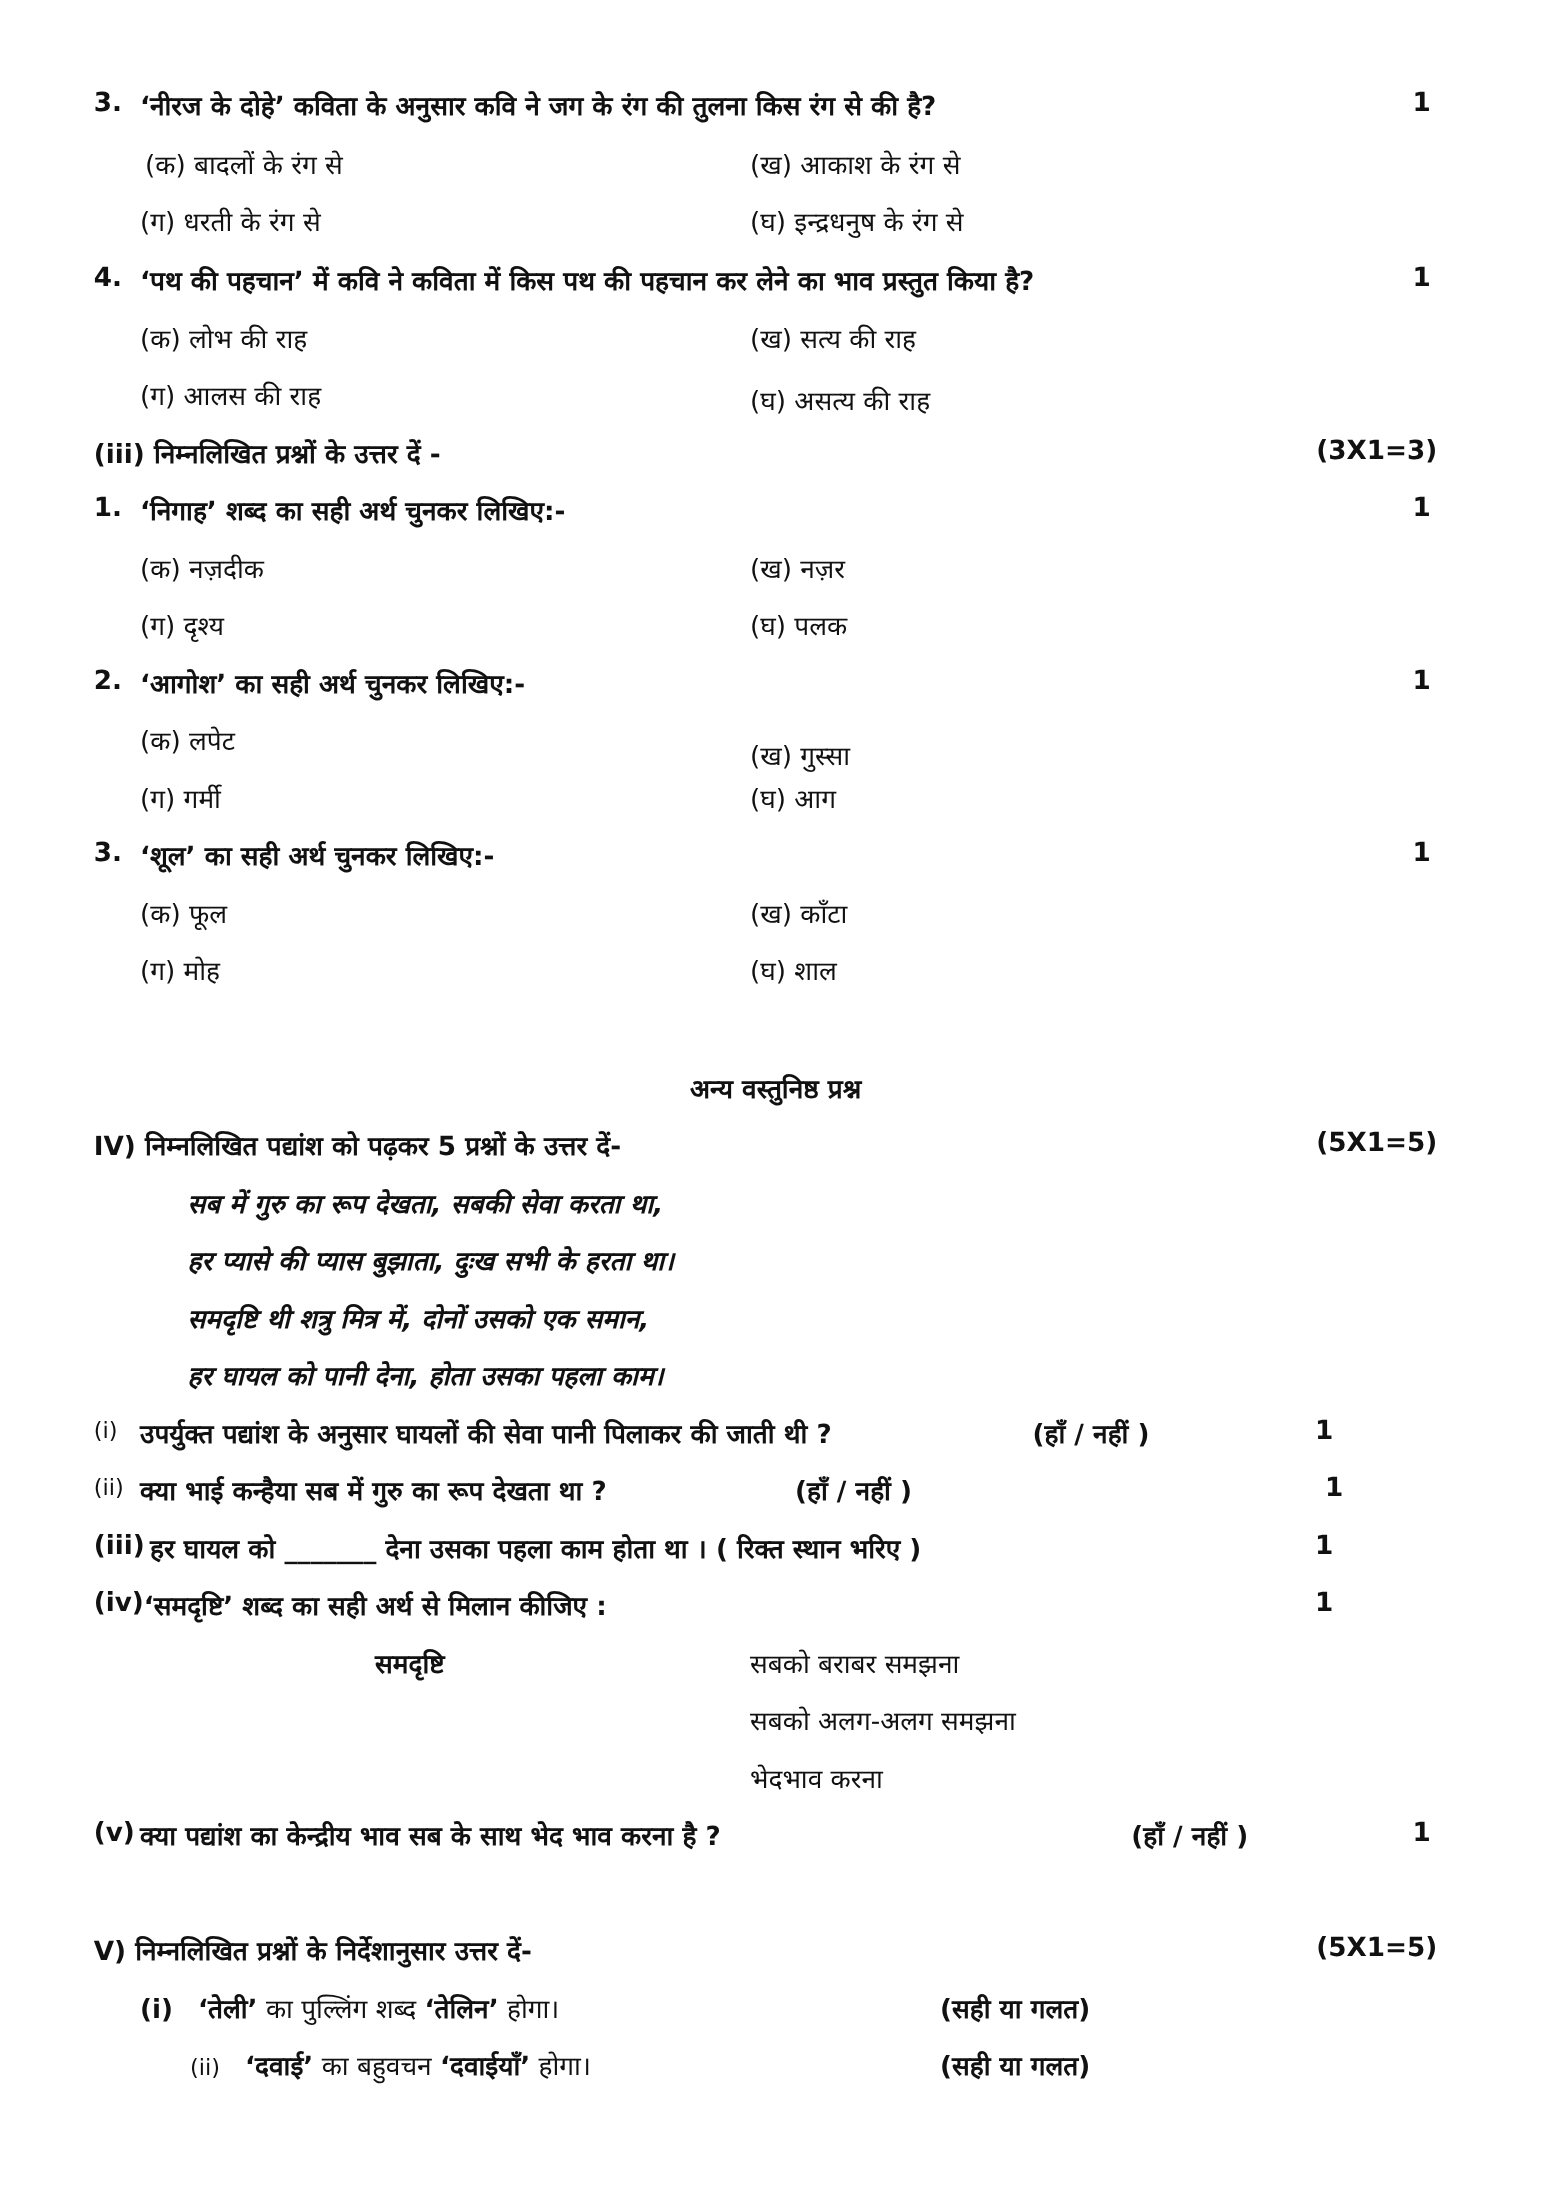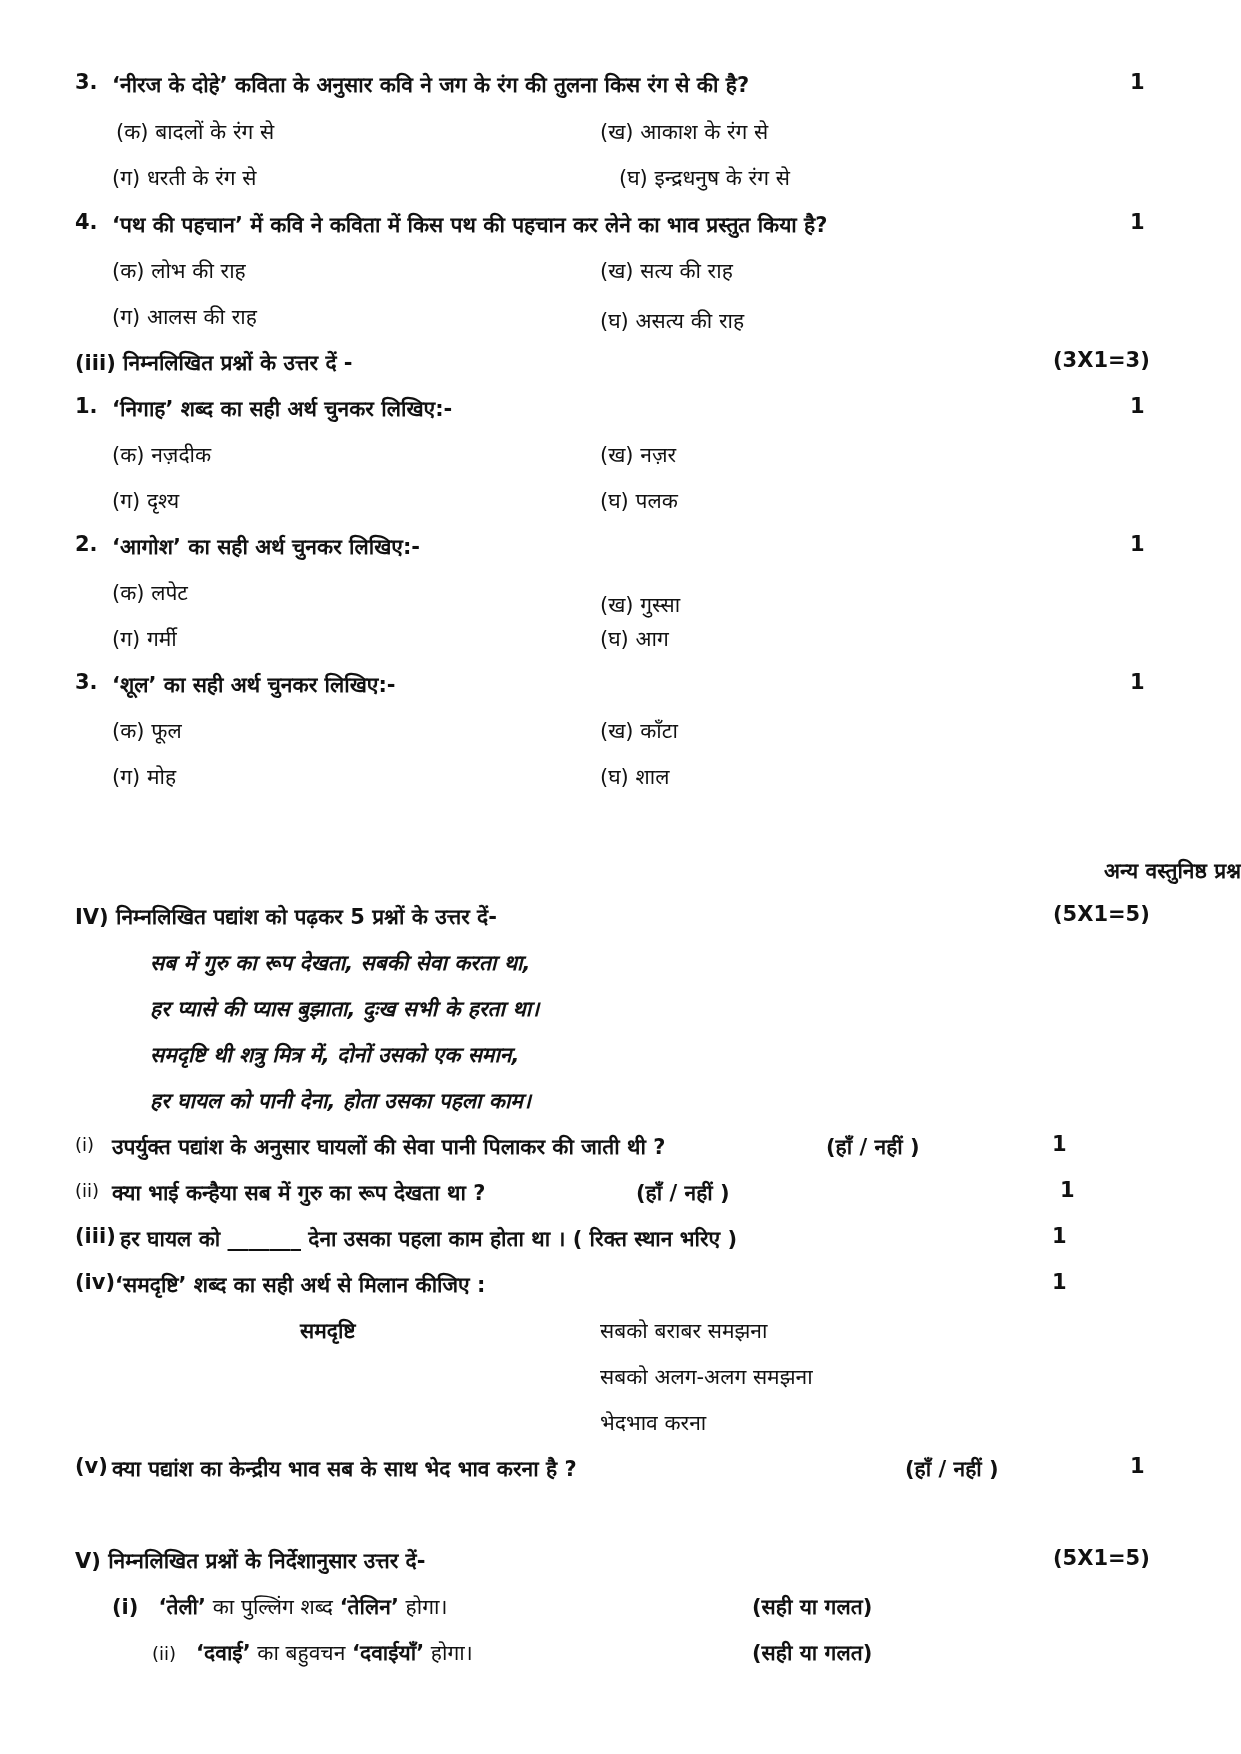--- a/index.html
+++ b/index.html
@@ -19,32 +19,32 @@
     .abs { position: absolute; white-space: nowrap; }
     .bold { font-weight: bold; }
     .qnum { left: 75px; }
     .qtext { left: 112px; }
     .marks { left: 1130px; }
     .marks-group { left: 1053px; }
     .optA { left: 112px; }
     .optB { left: 600px; }
     .sm { font-size: 18px; }
     .poem { left: 150px; font-weight: bold; font-style: italic; text-align: right; }
-    .center { left: 0; width: 1241px; text-align: right; }
+    .center { left: 0; width: 1241px; text-align: center; }
   </style>
 </head>
 <body>
 
 <div class="abs bold qnum" style="top:70px;">3.</div>
 <div class="abs bold qtext" style="top:70px;">‘नीरज के दोहे’ कविता के अनुसार कवि ने जग के रंग की तुलना किस रंग से की है?</div>
 <div class="abs bold marks" style="top:70px;">1</div>
 <div class="abs optA" style="top:117px; left:116px;">(क) बादलों के रंग से</div>
 <div class="abs optB" style="top:117px;text-align:right;">(ख) आकाश के रंग से</div>
 <div class="abs optA" style="top:163px;">(ग) धरती के रंग से</div>
-<div class="abs optB" style="top:163px;margin-left:19px;">(घ) इन्द्रधनुष के रंग से</div>
+<div class="abs optB" style="top:163px;">(घ) इन्द्रधनुष के रंग से</div>
 
 <div class="abs bold qnum" style="top:210px;">4.</div>
 <div class="abs bold qtext" style="top:210px;">‘पथ की पहचान’ में कवि ने कविता में किस पथ की पहचान कर लेने का भाव प्रस्तुत किया है?</div>
 <div class="abs bold marks" style="top:210px;">1</div>
 <div class="abs optA" style="top:256px;">(क) लोभ की राह</div>
 <div class="abs optB" style="top:256px;">(ख) सत्य की राह</div>
 <div class="abs optA" style="top:302px;">(ग) आलस की राह</div>
 <div class="abs optB" style="top:306px;">(घ) असत्य की राह</div>
 
 <div class="abs bold" style="top:348px; left:75px;">(iii) निम्नलिखित प्रश्नों के उत्तर दें -</div>

